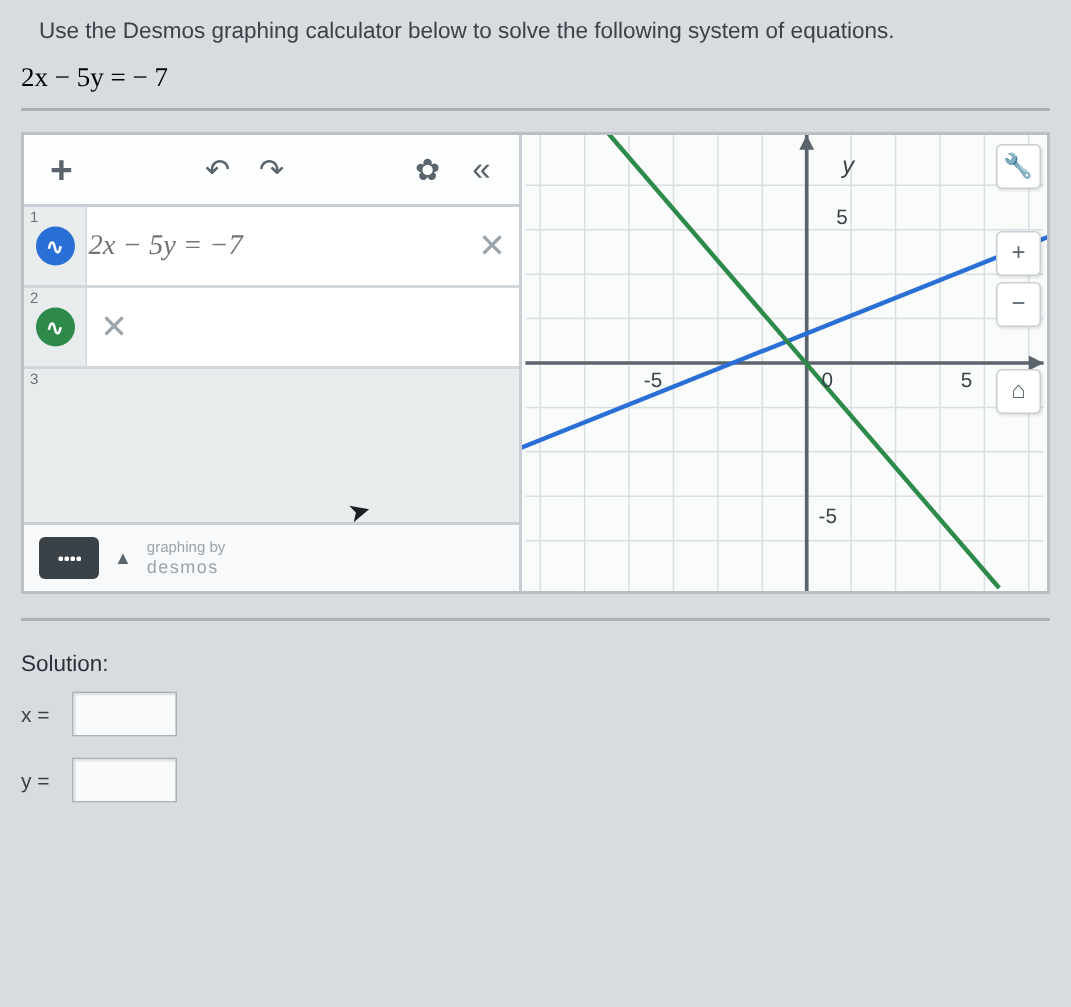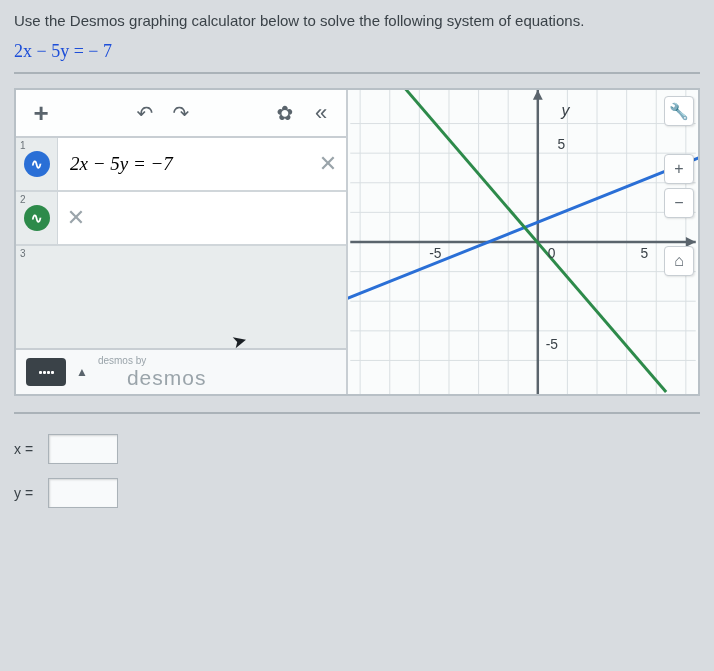--- a/index.html
+++ b/index.html
@@ -4,22 +4,22 @@
 <style>
   * { box-sizing: border-box; margin: 0; padding: 0; }
   body {
     font-family: Arial, sans-serif;
     background: #d8dce0;
     width: 714px;
     height: 671px;
     padding: 12px 14px;
     color: #3a4248;
   }
-  .prompt { font-size: 15px; margin-bottom: 12px; font-weight: 500; }
-  .equations { font-family: 'Times New Roman', serif; font-size: 18px; color: #1d4ed8; }
+  .prompt { font-size: 15px; margin-bottom: 12px; font-weight: 500; margin-left: 12px; }
+  .equations { font-family: 'Times New Roman', serif; font-size: 18px; color: #000000; }
   .equations .eq { margin-bottom: 10px; }
   .hr { border: none; border-top: 2px solid #aab2b8; margin: 8px 0 14px 0; }
   .calc {
     display: flex;
     border: 2px solid #b8c0c6;
     background: #f2f4f6;
     height: 308px;
   }
   .left-pane {
     width: 332px;
@@ -58,21 +58,21 @@
     border-right: 1px solid #d0d6da;
   }
   .expr-badge .num { position: absolute; top: 2px; left: 4px; font-size: 10px; color: #6a7278; }
   .wave-icon {
     width: 26px; height: 26px; border-radius: 50%;
     display: flex; align-items: center; justify-content: center;
     font-weight: bold; color: #fff; font-size: 14px;
   }
   .wave-blue { background: #2a6fd6; }
   .wave-green { background: #2d8a4a; }
-  .expr-text { flex: 1; padding-left: 12px; font-family: 'Times New Roman', serif; font-size: 19px; color: #000000; font-style: italic;}
+  .expr-text { flex: 1; padding-left: 1px; font-family: 'Times New Roman', serif; font-size: 19px; color: #737373; font-style: italic;}
   .expr-del { width: 36px; font-size: 22px; color: #9aa4aa; text-align: center; }
   .expr-empty { flex: 1; background: #e8eced; position: relative; }
   .expr-empty .num { position: absolute; top: 2px; left: 4px; font-size: 10px; color: #6a7278; }
   .cursor-ptr { position: absolute; top: 84px; left: 216px; font-size: 18px; color: #1a1f24; transform: rotate(-15deg);}
   .footer-row {
     height: 46px;
     display: flex;
     align-items: center;
     padding: 0 10px;
     gap: 10px;
@@ -82,21 +82,21 @@
   .kbd-btn {
     width: 40px; height: 28px;
     background: #3a4248; border-radius: 4px;
     display: flex; align-items: center; justify-content: center;
     gap: 1px;
   }
   .kbd-btn .dot { width: 3px; height: 3px; background: #fff; border-radius: 1px; }
   .caret-up { font-size: 12px; color: #5a646c; }
   .desmos-logo { color: #9aa4aa; }
   .desmos-logo .pb { font-size: 10px; }
-  .desmos-logo .dm { font-size: 21px; letter-spacing: 1px; margin-left: 29px; }
+  .desmos-logo .dm { font-size: 12px; letter-spacing: 1px; }
   .graph-pane {
     flex: 1;
     position: relative;
     background: #fafcfc;
   }
   .side-controls {
     position: absolute;
     right: 4px; top: 6px;
     display: flex; flex-direction: column; gap: 4px;
     z-index: 5;
@@ -170,21 +170,21 @@
 
     <div class="footer-row">
       <div class="kbd-btn">
         <div class="dot"></div>
           <div class="dot"></div>
           <div class="dot"></div>
           <div class="dot"></div>
       </div>
       <div class="caret-up">▲</div>
       <div class="desmos-logo">
-        <div class="pb">desmos by</div>
+        <div class="pb">graphing by</div>
         <div class="dm">desmos</div>
       </div>
     </div>
   </div>
 
   <div class="graph-pane">
     <svg class="graph" viewBox="0 0 350 308">
 
       <g stroke="#d8dee2" stroke-width="1">
         <line x1="0" y1="34" x2="350" y2="34"></line>
@@ -233,20 +233,21 @@
       <div class="side-btn">−</div>
       <div class="side-gap"></div>
       <div class="side-btn">⌂</div>
     </div>
   </div>
 </div>
 
 <hr class="hr" style="margin-top:16px;">
 
 <div class="solution-block">
+  <div class="solution-label">Solution:</div>
   <div class="ans-row">
     <span class="var">x =</span>
     <input class="ans-box" value="" style="">
   </div>
   <div class="ans-row">
     <span class="var">y =</span>
     <input class="ans-box" value="" style="">
   </div>
 </div>
 

